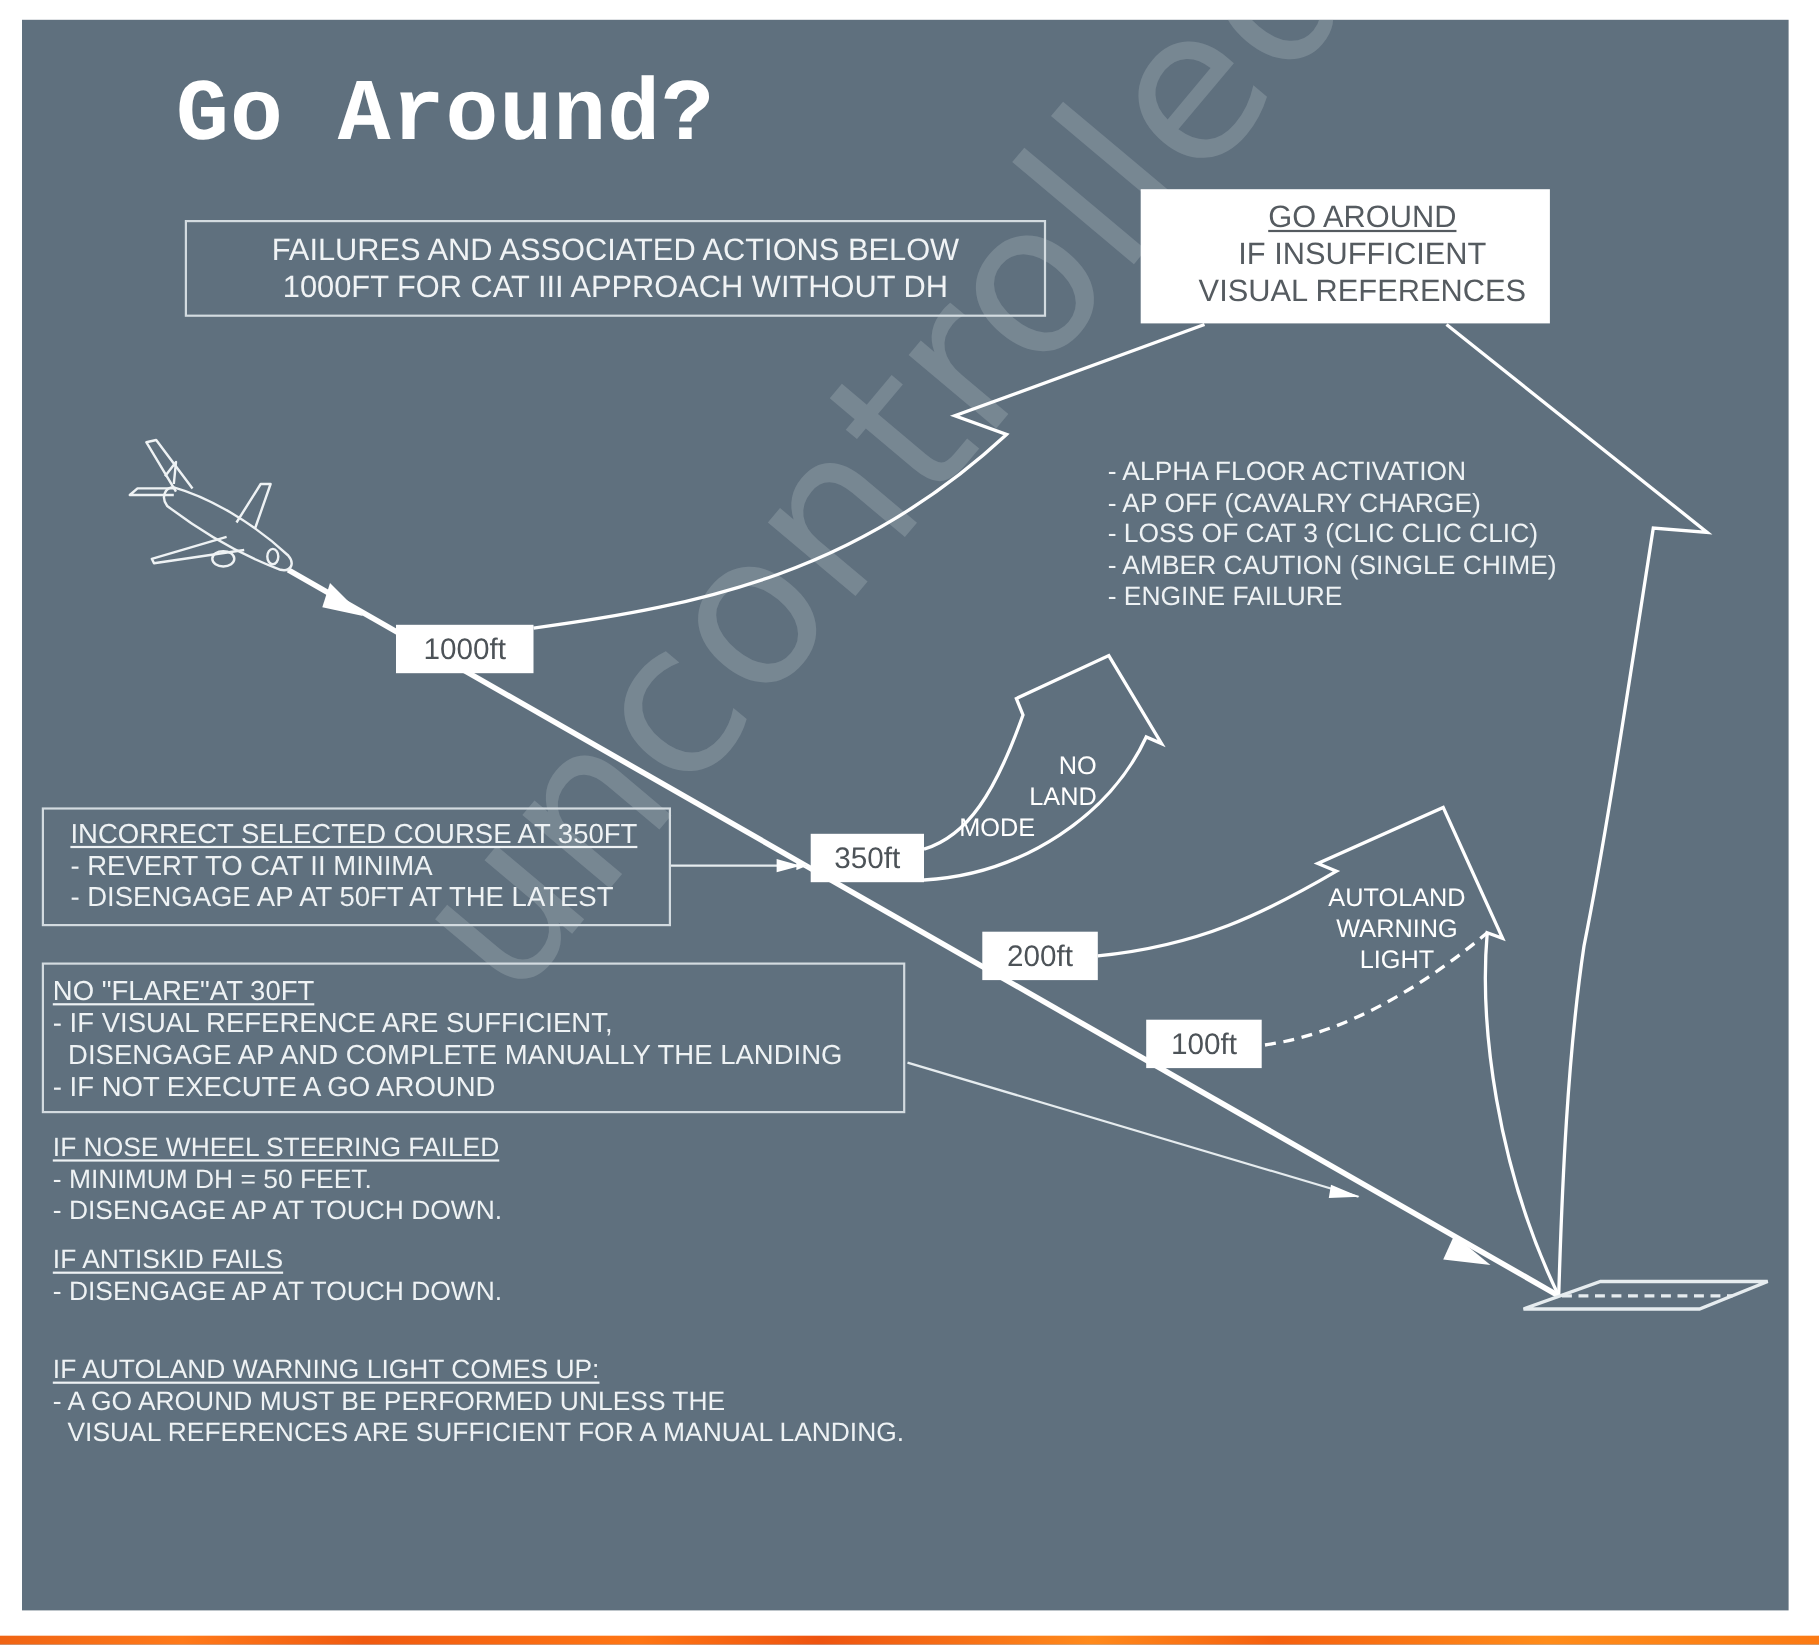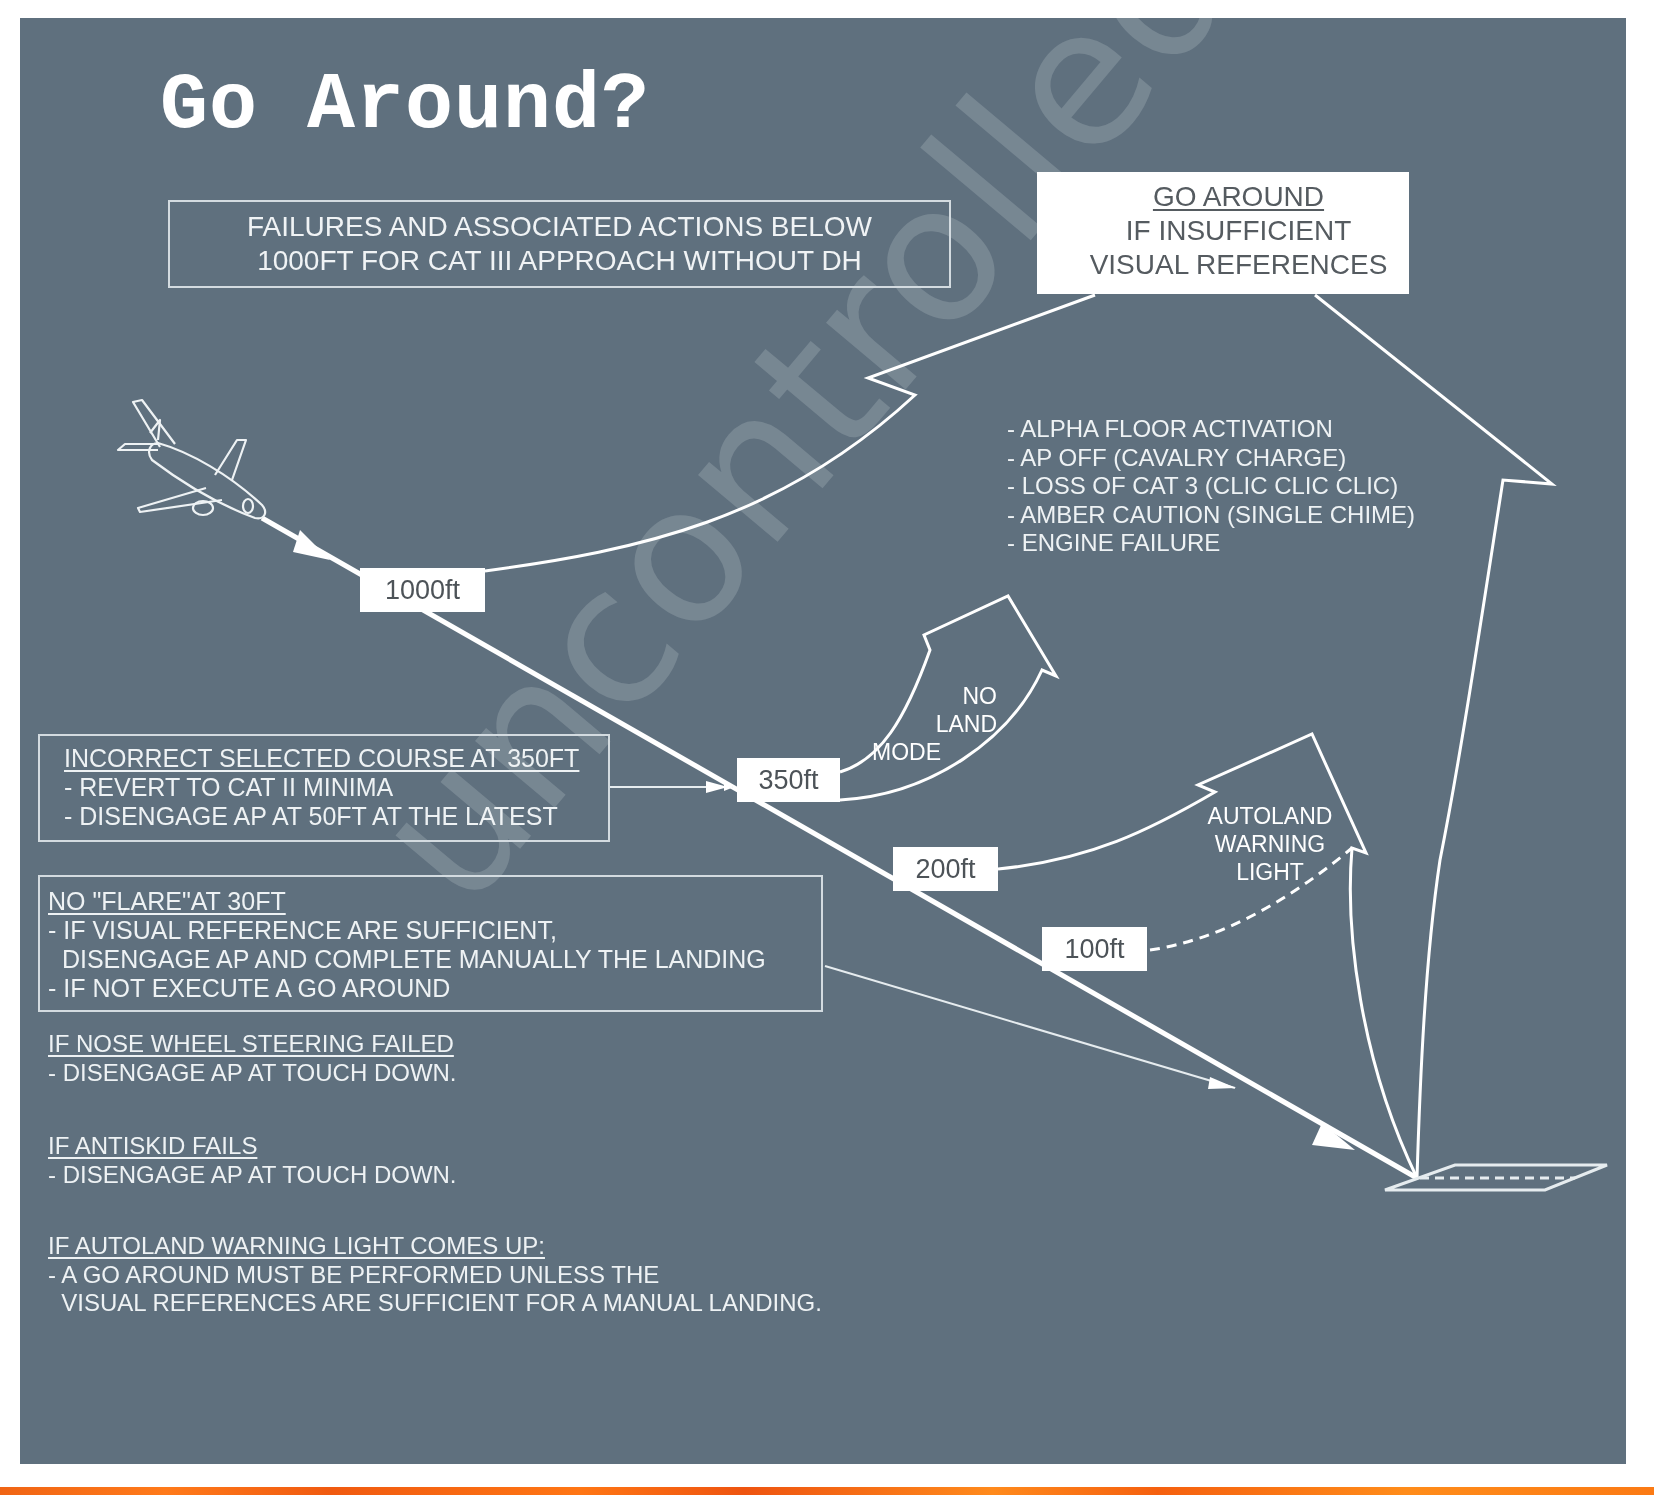--- a/index.html
+++ b/index.html
@@ -166,20 +166,21 @@
 
   <div class="box" style="left:18px; top:857px; width:785px; height:137px; padding:10px 0 0 8px;">
     <span class="line u">NO "FLARE"AT 30FT</span>
     <span class="line">- IF VISUAL REFERENCE ARE SUFFICIENT,</span>
     <span class="line">  DISENGAGE AP AND COMPLETE MANUALLY THE LANDING</span>
     <span class="line">- IF NOT EXECUTE A GO AROUND</span>
   </div>
 
   <div class="note" style="left:28px; top:1012px;">
     <span class="line u">IF NOSE WHEEL STEERING FAILED</span>
+    <span class="line">- MINIMUM DH = 50 FEET.</span>
     <span class="line">- DISENGAGE AP AT TOUCH DOWN.</span>
   </div>
 
   <div class="note" style="left:28px; top:1114px;">
     <span class="line u">IF ANTISKID FAILS</span>
     <span class="line">- DISENGAGE AP AT TOUCH DOWN.</span>
   </div>
 
   <div class="note" style="left:28px; top:1214px;">
     <span class="line u">IF AUTOLAND WARNING LIGHT COMES UP:</span>

